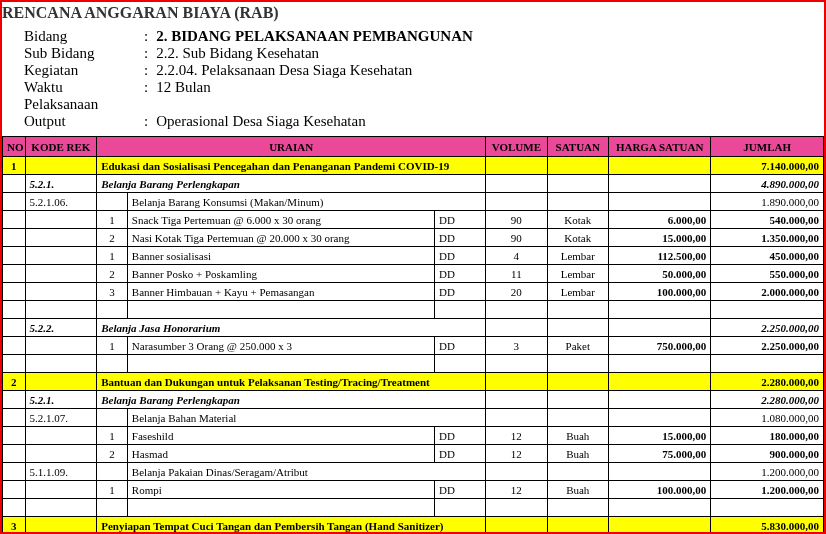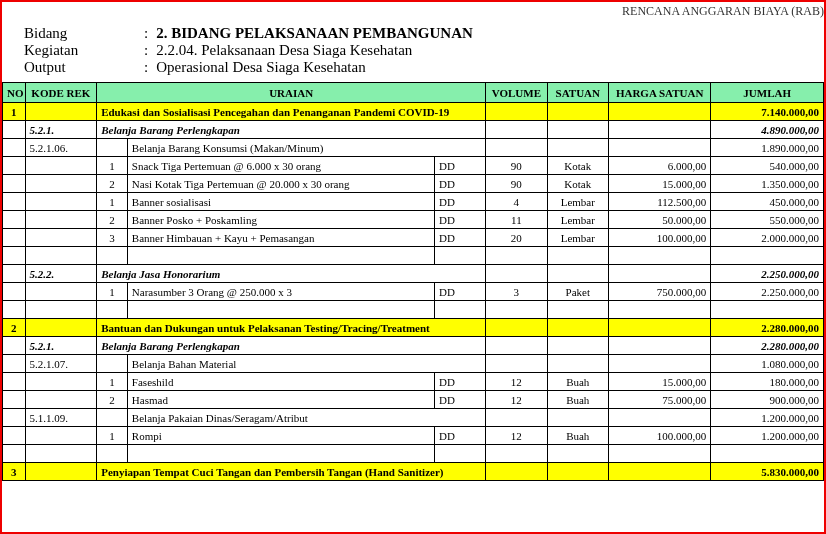--- a/index.html
+++ b/index.html
@@ -12,23 +12,23 @@
   }
   .page {
     width: 826px;
     height: 534px;
     border: 2px solid #e00;
     position: relative;
     overflow: hidden;
     padding: 0;
   }
   .titles {
-    text-align: right;
-    font-weight: normal;
-    font-size: 12px;
+    text-align: left;
+    font-weight: bold;
+    font-size: 16px;
     padding: 2px 0 6px;
   }
   .titles .t1 { color:#333; }
   .meta {
     font-size: 15px;
     padding: 0 18px 6px;
   }
   .meta table { border-collapse: collapse; }
   .meta td { padding: 0 4px; vertical-align: top; }
   .meta td.lab { width: 120px; }
@@ -40,35 +40,35 @@
     table-layout: fixed;
   }
   table.grid th, table.grid td {
     border: 0.5px solid #000;
     padding: 2px 4px;
     height: 18px;
     overflow: hidden;
     white-space: nowrap;
   }
   table.grid th {
-    background: #86efac;
+    background: #ec4899;
     font-weight: bold;
     text-align: center;
     height: 20px;
   }
   col.no     { width: 22px; }
   col.kode   { width: 70px; }
   col.sub    { width: 30px; }
   col.uraian { width: 300px; }
   col.src    { width: 50px; }
   col.vol    { width: 60px; }
   col.sat    { width: 60px; }
   col.harga  { width: 100px; }
   col.jml    { width: 110px; }
-  td.num  { text-align: right; }
+  td.num  { text-align: right; font-weight: bold; }
   td.ctr  { text-align: center; }
   tr.yellow td { background: #ffff00; font-weight: bold; }
   tr.yellow td.desc { color:#000;margin-top:32px; }
   tr.subtotal td { font-weight: bold; font-style: italic; text-align: right; }
   tr.subtotal td.desc { text-align: left; }
   tr.subhead td.desc { font-weight: normal; }
   tr.itm td.desc { font-weight: normal; }
   tr.subhead td.num, tr.itm td.numtot { font-weight: normal; }
   .bi { font-style: italic; font-weight: bold; }
 </style>
@@ -83,23 +83,33 @@
 
   <div class="meta">
     <table>
       <tbody>
           <tr>
         <td class="lab">Bidang</td>
         <td class="col">:</td>
         <td class="val"><b>2. BIDANG PELAKSANAAN PEMBANGUNAN</b></td>
       </tr>
       <tr>
+        <td class="lab">Sub Bidang</td>
+        <td class="col">:</td>
+        <td class="val">2.2. Sub Bidang Kesehatan</td>
+      </tr>
+      <tr>
         <td class="lab">Kegiatan</td>
         <td class="col">:</td>
         <td class="val">2.2.04. Pelaksanaan Desa Siaga Kesehatan</td>
+      </tr>
+      <tr>
+        <td class="lab">Waktu Pelaksanaan</td>
+        <td class="col">:</td>
+        <td class="val">12 Bulan</td>
       </tr>
       <tr>
         <td class="lab">Output</td>
         <td class="col">:</td>
         <td class="val">Operasional Desa Siaga Kesehatan</td>
       </tr>
     </tbody>
       </table>
   </div>
 

